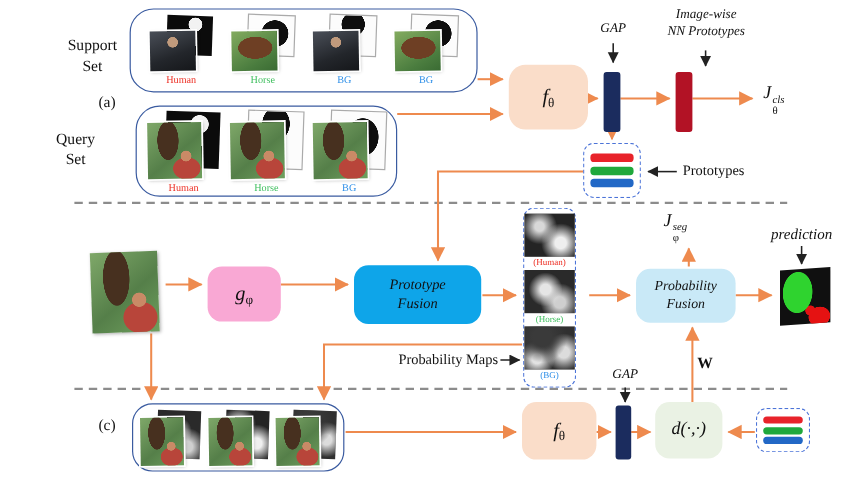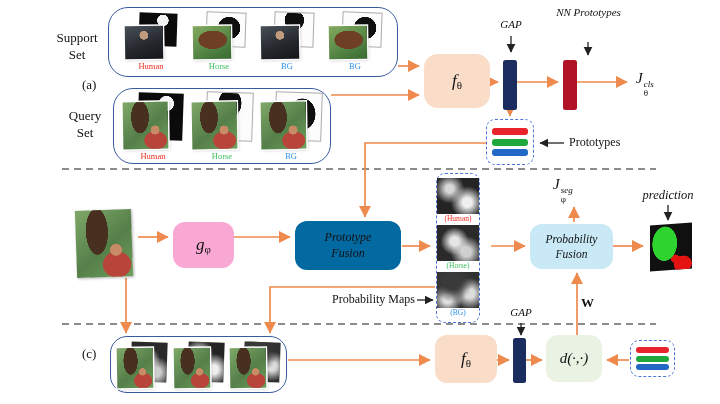--- a/index.html
+++ b/index.html
@@ -49,21 +49,21 @@
               radial-gradient(circle at 25% 75%, #e2e2e2 10%, transparent 36%),
               radial-gradient(circle at 78% 60%, #dcdcdc 12%, transparent 40%),#303030;}
   .prediction-img{background:radial-gradient(ellipse 30% 38% at 35% 42%, #2fd32f 96%, transparent 100%),
                   radial-gradient(ellipse 22% 18% at 78% 88%, #e51212 95%, transparent 100%),
                   radial-gradient(circle at 60% 76%, #e51212 9%, transparent 10%),#101010;
                   transform:skewY(-4deg);}
 
   
   .module{display:flex;align-items:center;justify-content:center;border-radius:12px;
           font-style:italic;text-align:center;box-sizing:border-box;}
-  .peach{background:#FADDC9;} .purple{background:#f9a8d4;} .pink{background:#0369a1;}
+  .peach{background:#FADDC9;} .purple{background:#f9a8d4;} .pink{background:#0ea5e9;}
   .cyan{background:#C9E9F7;} .lgreen{background:#EAF2E4;}
   .math{font-style:italic;font-size:17px;}
   .math .sub{font-size:11px;font-style:normal;vertical-align:-3px;}
   .loss{font-style:italic;font-size:15px;white-space:nowrap;}
   .supsub{display:inline-flex;flex-direction:column;font-size:9px;line-height:1.0;
           vertical-align:-4px;margin-left:1px;}
   .supsub .sup{font-style:italic;} .supsub .sub2{font-style:normal;}
 
   
   .vbar{border-radius:2.5px;}
@@ -166,21 +166,21 @@
       </div>
       <div class="set-item">
         <div class="pair sm">
           <div class="back white-mask-b"></div>
           <div class="front horse-photo"></div>
         </div>
         <div class="set-label c-blue">BG</div>
       </div>
     </div>
 
-    <div class="abs set-title" style="left:54px;top:108px;">
+    <div class="abs set-title" style="left:32px;top:108px;">
       <div>Query</div>
       <div>Set</div>
     </div>
     <div class="abs set-box" style="left:113px;top:88px;width:218px;height:76px;padding-top:4px;">
       <div class="set-item">
         <div class="pair md">
           <div class="back black-mask"></div>
           <div class="front query-photo"></div>
         </div>
         <div class="set-label c-red">Human</div>
@@ -200,20 +200,21 @@
         <div class="set-label c-blue">BG</div>
       </div>
     </div>
 
     <div class="abs module peach" style="left:424px;top:54px;width:66px;height:54px;border-radius:14px;">
       <span class="math"><span>f</span><span class="sub">θ</span></span>
     </div>
     <div class="abs small-italic" style="left:494px;top:18px;width:34px;">GAP</div>
     <div class="abs vbar navy" style="left:503px;top:60px;width:14px;height:50px;"></div>
     <div class="abs small-italic" style="left:540px;top:6px;width:97px;">
+      <div>Image-wise</div>
       <div>NN Prototypes</div>
     </div>
     <div class="abs vbar dred" style="left:563px;top:60px;width:14px;height:50px;"></div>
     <div class="abs loss" style="left:636px;top:70px;">
       <span>J</span><span class="supsub">
           <span class="sup">cls</span>
           <span class="sub2">θ</span>
         </span>
     </div>
 

